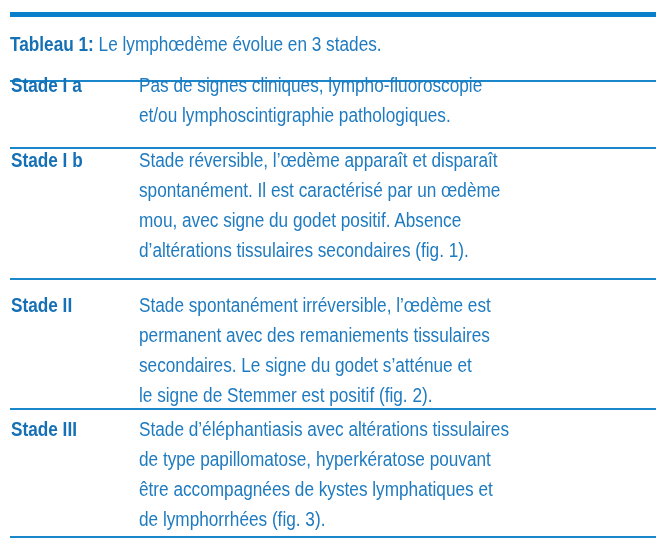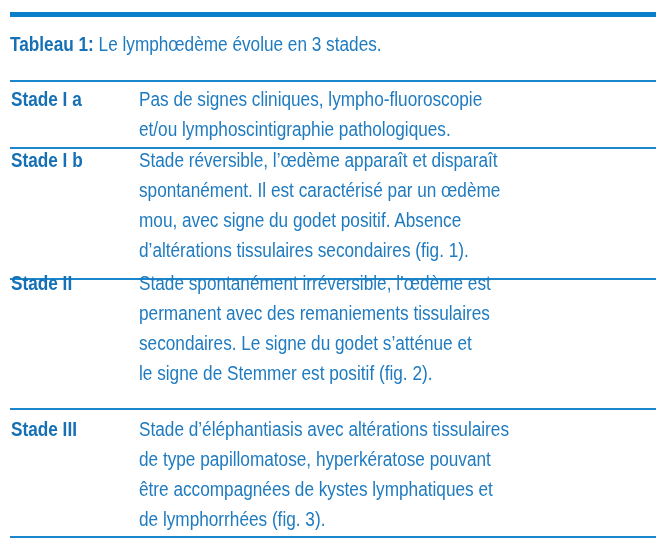--- a/index.html
+++ b/index.html
@@ -83,21 +83,21 @@
 <body>
 
 <div class="top-bar"></div>
 
 <div class="caption">
   <span class="label">Tableau 1:</span><span> Le lymphœdème évolue en 3 stades.</span>
 </div>
 
 <div class="rule" style="top:80px"></div>
 
-<div class="row" style="top:84px;height:60px">
+<div class="row" style="top:70px;height:60px">
   <div class="stage">Stade I a</div>
   <div class="desc">
     <span class="line">Pas de signes cliniques, lympho-fluoroscopie</span>
     <span class="line">et/ou lymphoscintigraphie pathologiques.</span>
   </div>
 </div>
 
 <div class="rule" style="top:147px"></div>
 
 <div class="row" style="top:145px;height:120px">
@@ -105,21 +105,21 @@
   <div class="desc">
     <span class="line">Stade réversible, l’œdème apparaît et disparaît</span>
     <span class="line">spontanément. Il est caractérisé par un œdème</span>
     <span class="line">mou, avec signe du godet positif. Absence</span>
     <span class="line">d’altérations tissulaires secondaires (fig. 1).</span>
   </div>
 </div>
 
 <div class="rule" style="top:278px"></div>
 
-<div class="row" style="top:268px;height:120px">
+<div class="row" style="top:290px;height:120px">
   <div class="stage">Stade II</div>
   <div class="desc">
     <span class="line">Stade spontanément irréversible, l’œdème est</span>
     <span class="line">permanent avec des remaniements tissulaires</span>
     <span class="line">secondaires. Le signe du godet s’atténue et</span>
     <span class="line">le signe de Stemmer est positif (fig. 2).</span>
   </div>
 </div>
 
 <div class="rule" style="top:408px"></div>

